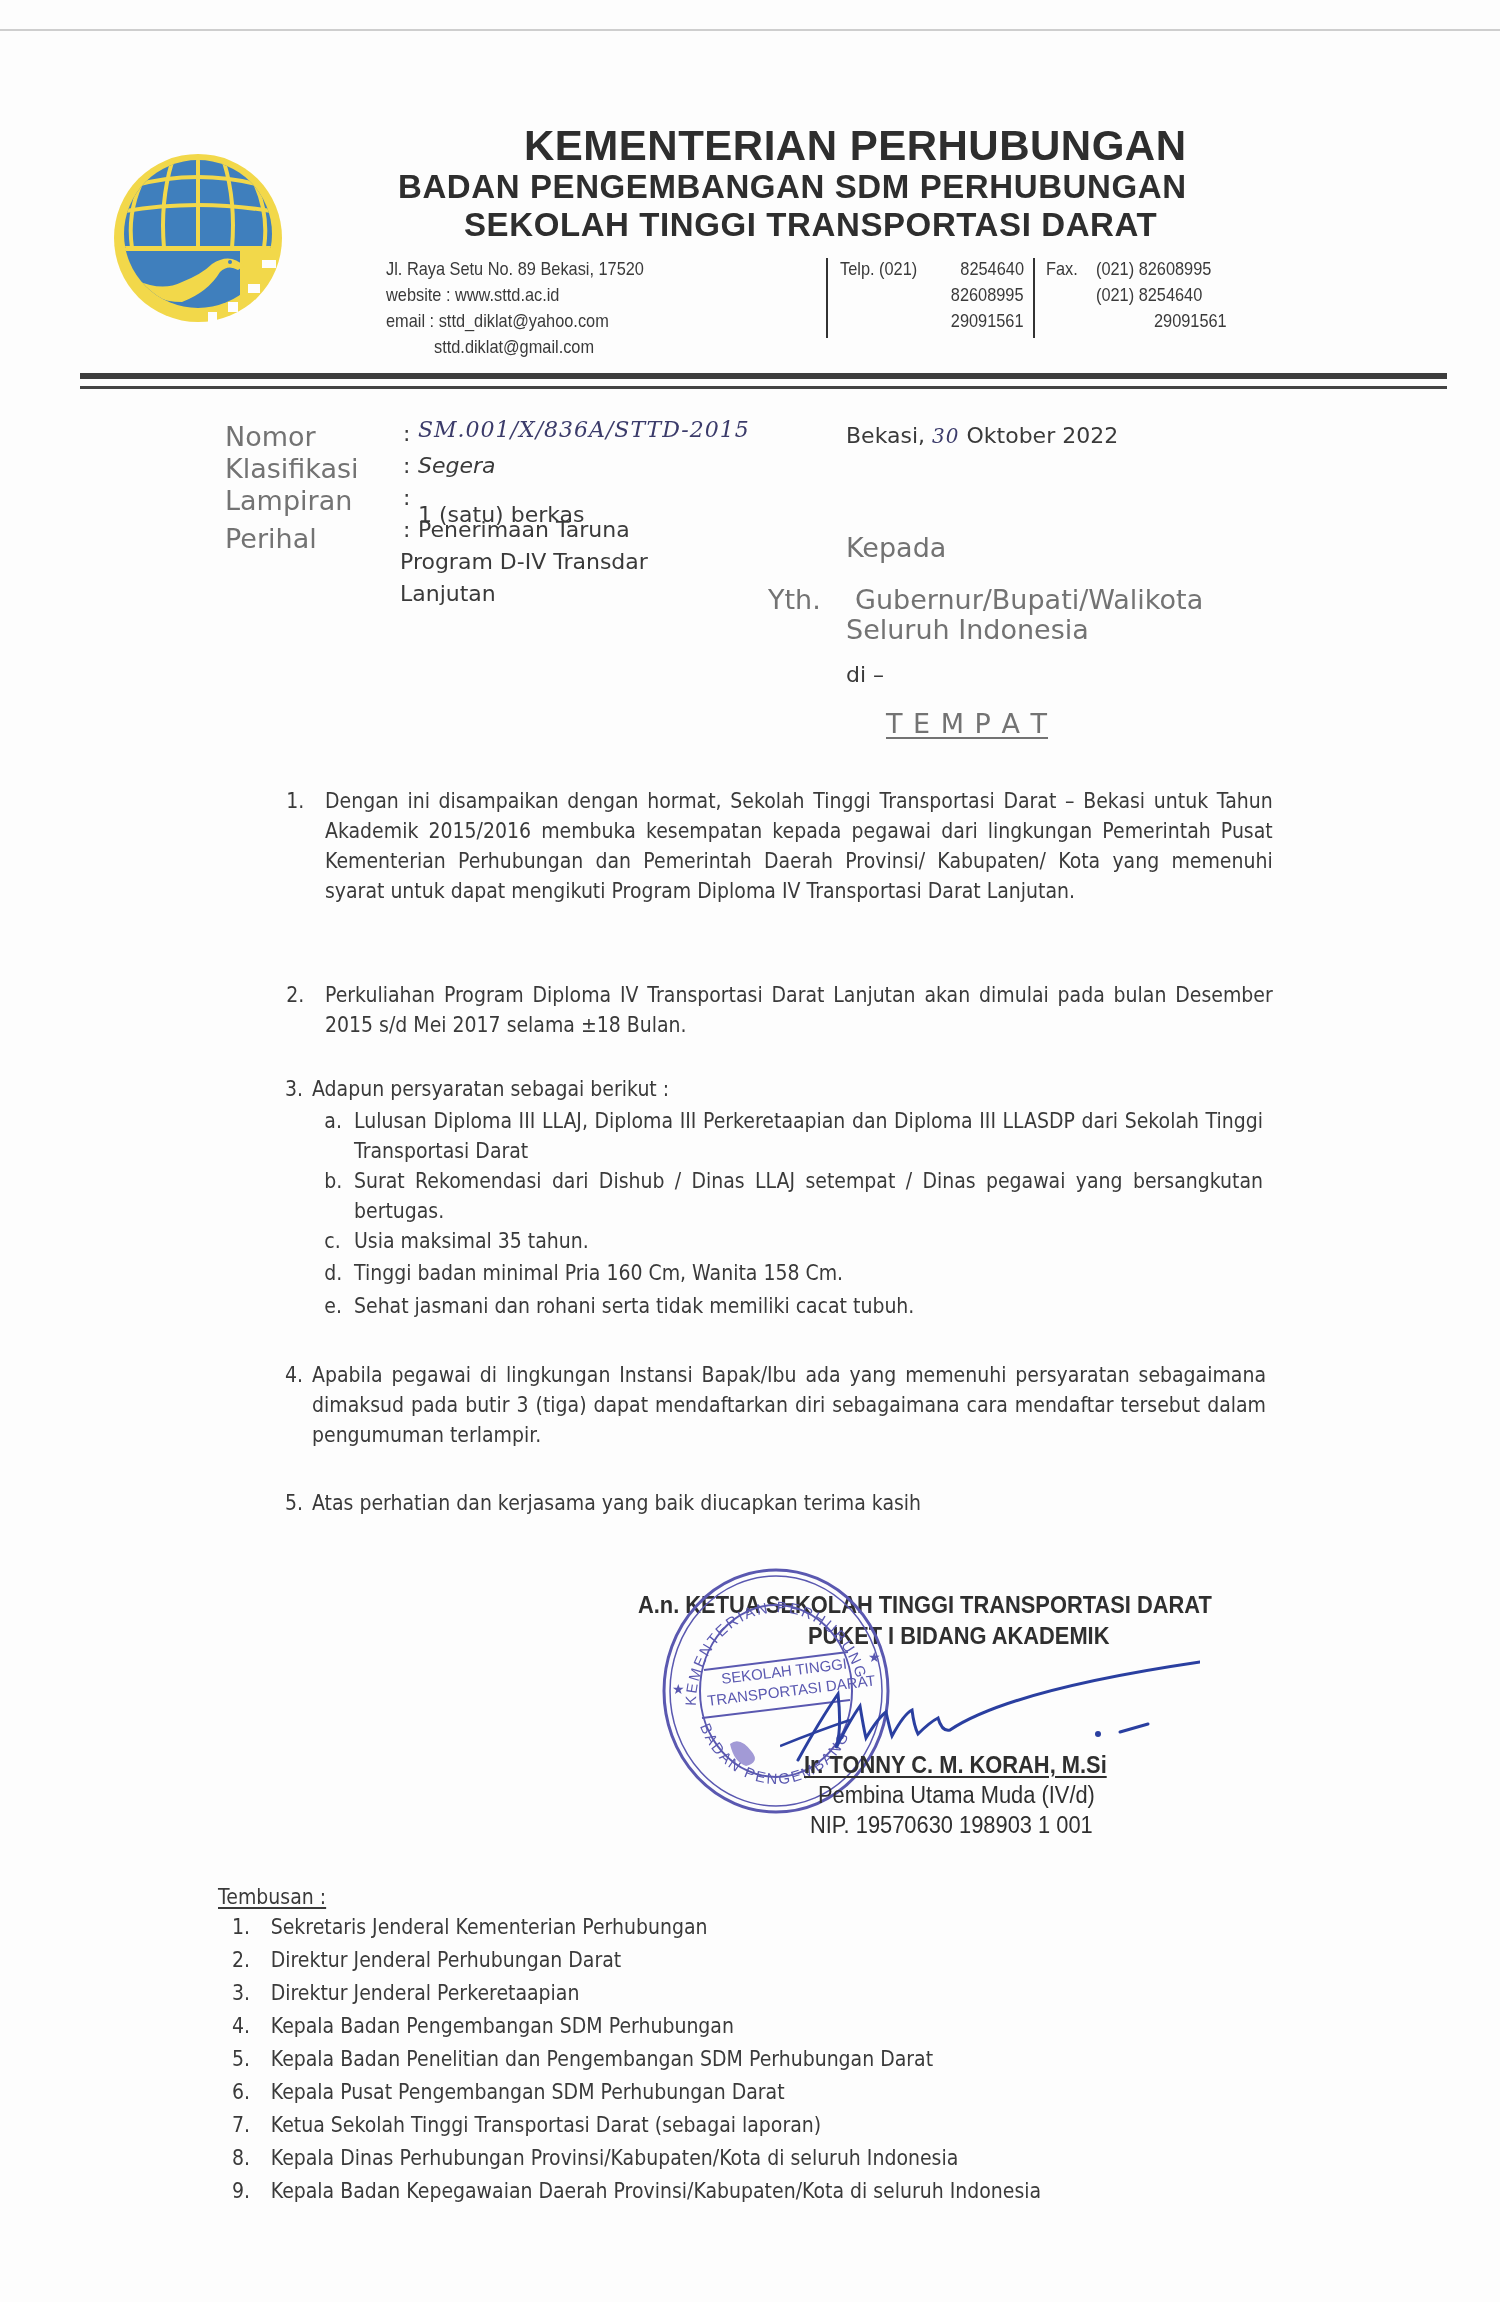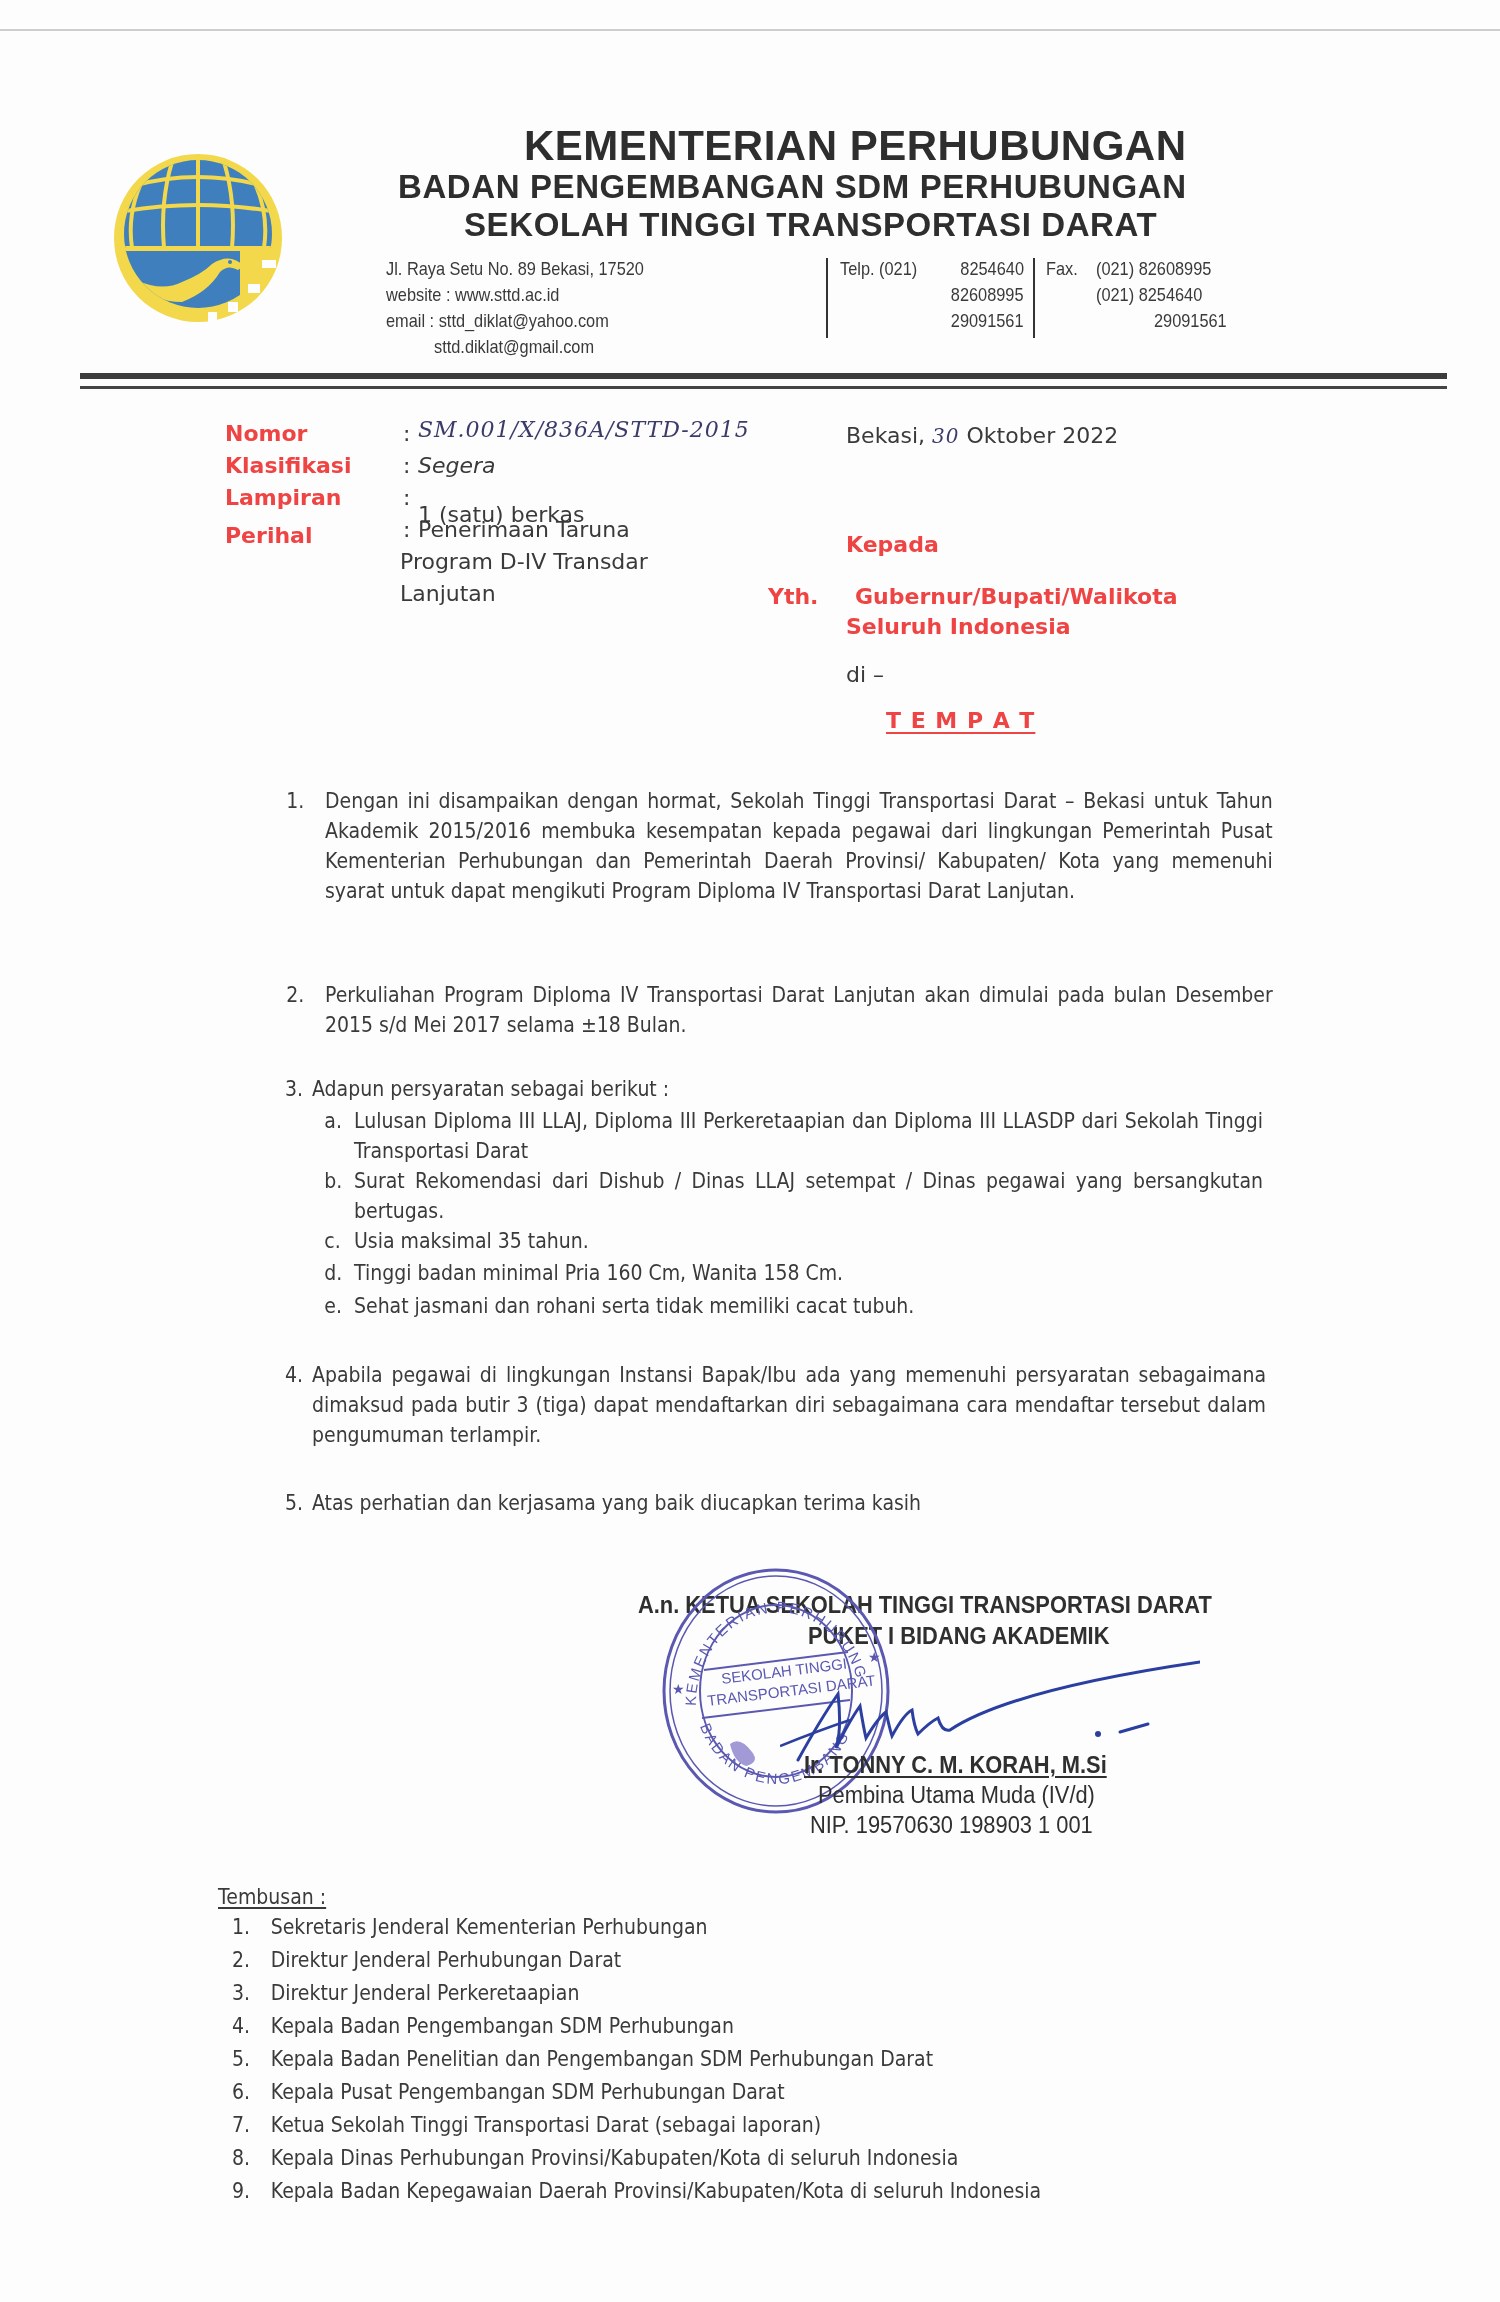--- a/index.html
+++ b/index.html
@@ -11,21 +11,21 @@
   .h1 { font-size:42px; letter-spacing:0.5px; }
   .h2 { font-size:33px; letter-spacing:0.6px; }
   .contact { font-family:"Liberation Sans", sans-serif; font-size:19px; color:#3a3a3a; transform:scaleX(0.86); transform-origin:left top; line-height:26px; }
   .contact.right { transform-origin:right top; text-align:right; }
   .vdiv { position:absolute; width:2px; background:#333; }
   .rule-thick { position:absolute; left:80px; top:373px; width:1367px; height:6px; background:#3d3d3d; }
   .rule-thin { position:absolute; left:80px; top:386px; width:1367px; height:3px; background:#444; }
   
   .tx { font-family:"DejaVu Sans", sans-serif; font-size:22px; color:#3a3a3a; }
   .cond { transform:scaleX(0.9); transform-origin:left top; }
-  .lbl { font-family:"DejaVu Sans", sans-serif; font-weight:bold; font-size:22px; color:#ef4444; }
+  .lbl { font-family:"DejaVu Sans", sans-serif; font-weight:normal; font-size:27px; color:#737373; }
   .hand { font-family:"DejaVu Serif", serif; font-style:italic; font-size:22px; color:#3b3b6a; letter-spacing:1px; }
   .para { position:absolute; font-family:"DejaVu Sans", sans-serif; font-size:21px; color:#3a3a3a; line-height:30px; text-align:justify; }
   .para .num { position:absolute; left:-43px; top:0; }
   .sub { position:absolute; font-family:"DejaVu Sans", sans-serif; font-size:21px; color:#3a3a3a; line-height:30px; text-align:justify; }
   .sub .num { position:absolute; left:-33px; top:0; }
   .sigtx { font-family:"Liberation Sans", sans-serif; color:#2f2f2f; }
   .tembusan-item { position:absolute; font-family:"DejaVu Sans", sans-serif; font-size:21px; color:#3a3a3a; white-space:nowrap; }
   .tembusan-item .num { display:inline-block; width:43px; }
 </style>
 </head>

